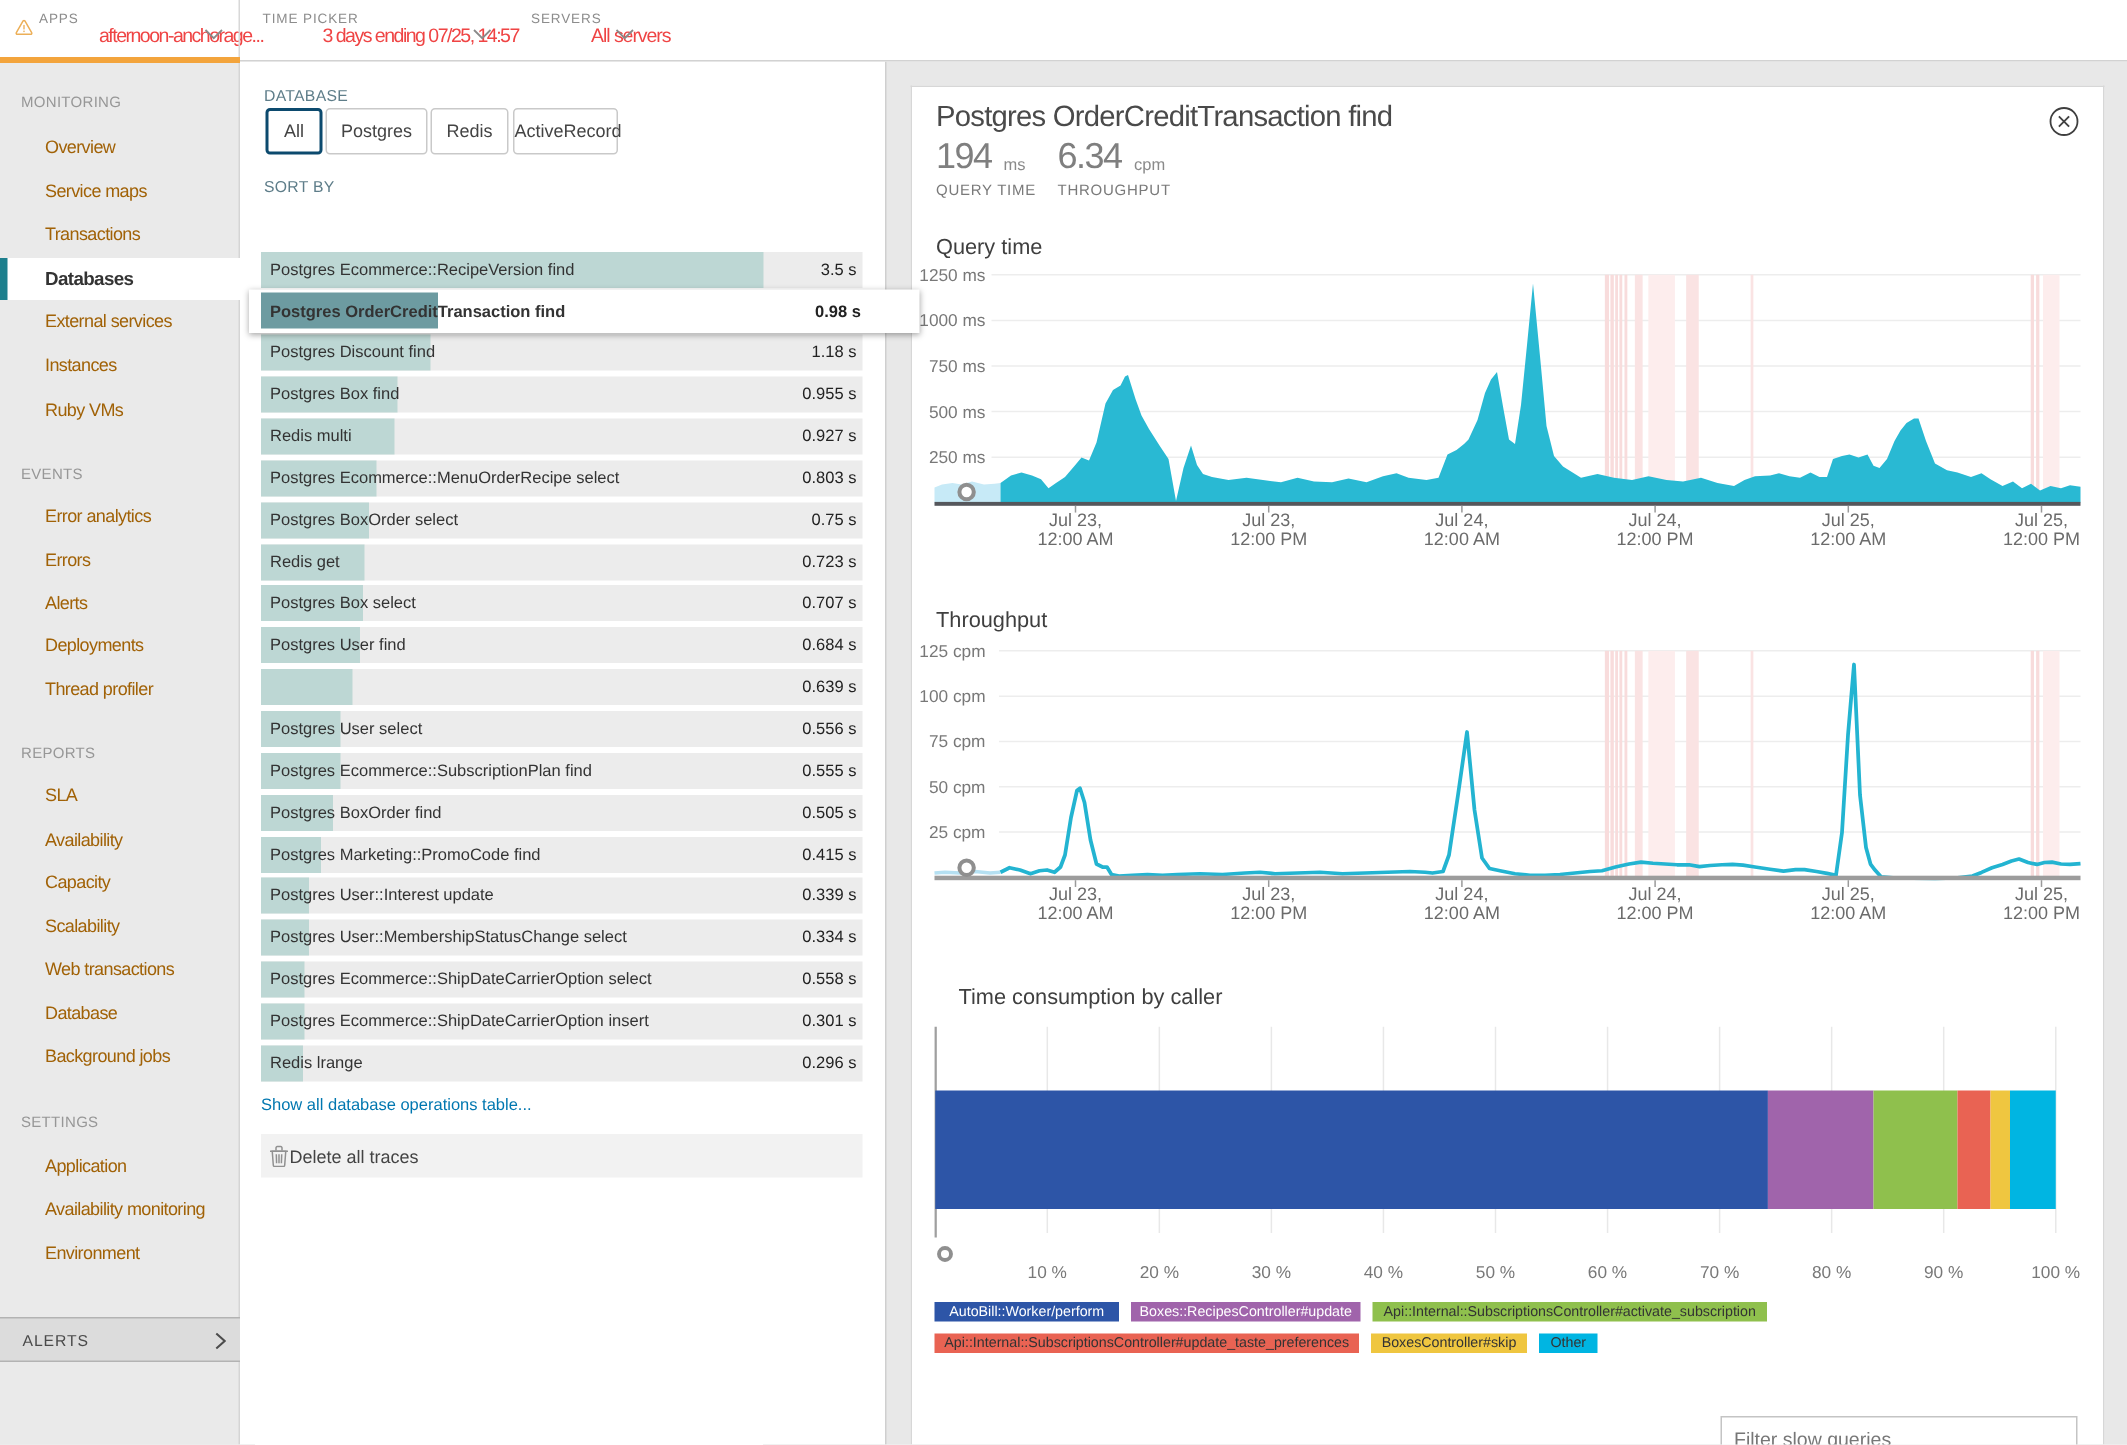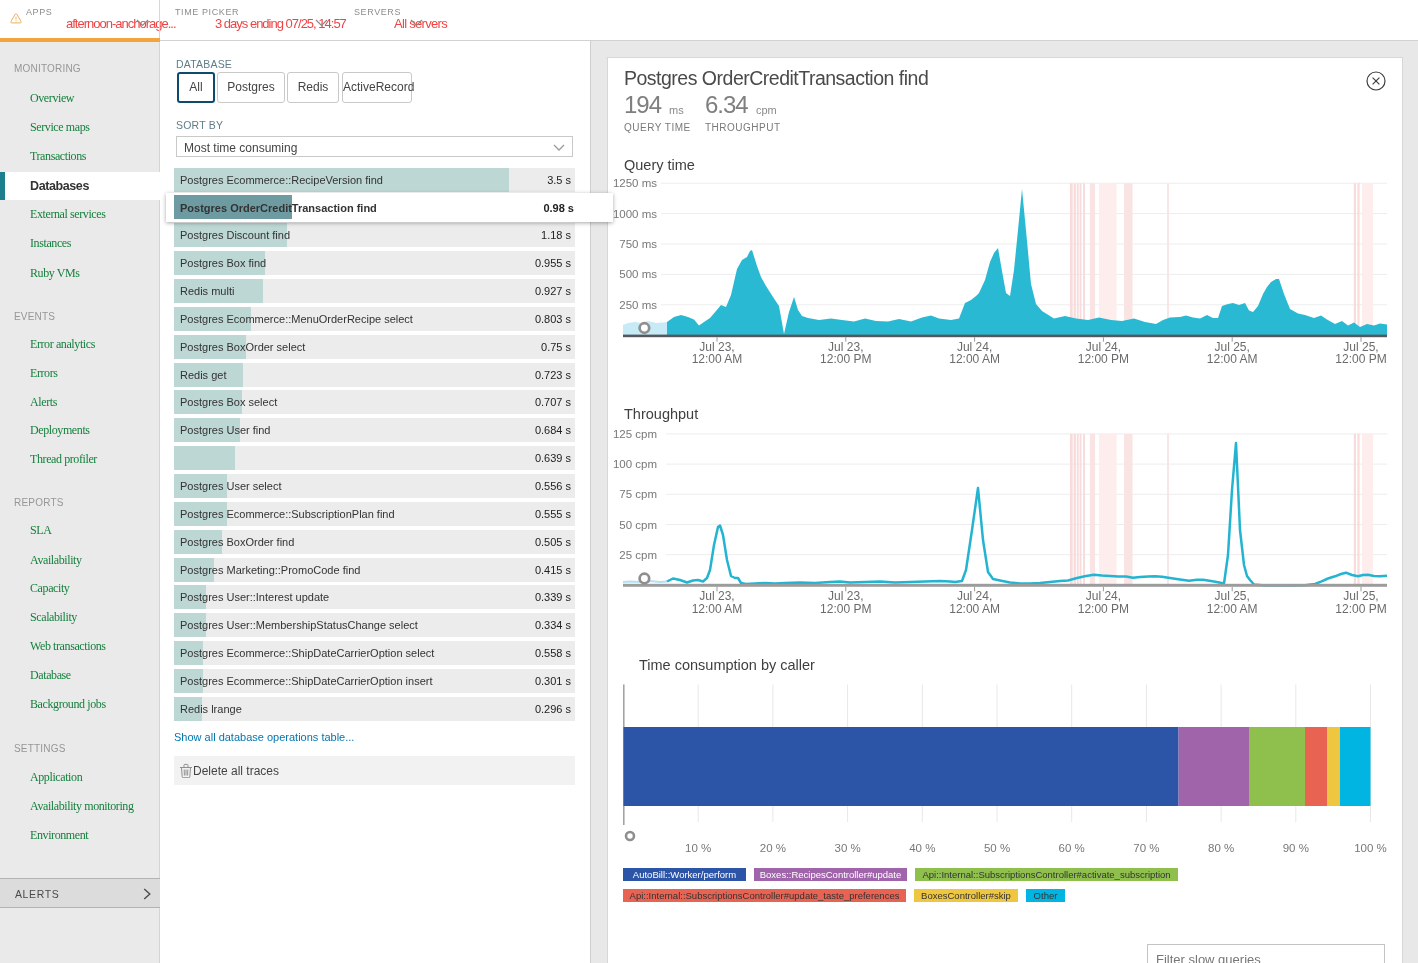--- a/index.html
+++ b/index.html
@@ -13,21 +13,21 @@
     border-bottom:1px solid #d2d2d2; z-index:6; }
   .hlabel { position:absolute; font-size:9px; letter-spacing:.6px; color:#8c8c8c; }
   .hval { position:absolute; font-size:12.5px; color:#ef4444;margin-left:41px; }
   #orange { position:absolute; left:0; top:38px; width:160px; height:4px; background:#f3a43c; z-index:7; }
   .vsep { position:absolute; top:0; width:1px; height:41px; background:#d8d8d8; }
 
   
   #sidebar { position:absolute; left:0; top:41px; width:160px; height:922px; background:#eaeaea;
     border-right:1px solid #d5d5d5; z-index:2; }
   .shead { position:absolute; left:14px; font-size:10px; letter-spacing:0.2px; color:#979797; }
-  .sitem { position:absolute; left:30px; font-size:12px; letter-spacing:-0.4px; color:#15803d;font-family:Liberation Serif, serif; }
+  .sitem { position:absolute; left:30px; font-size:12px; letter-spacing:-0.4px; color:#a16207; }
   #sidesel { position:absolute; left:0; top:131px; width:161px; height:28px; background:#fff;
     border-left:5px solid #1d7f8d; z-index:3; }
   #sidesel span { position:absolute; left:25px; top:7px; font-size:12.5px; letter-spacing:-0.4px; font-weight:bold; color:#333; }
   #alertsbar { position:absolute; left:0; top:837px; width:160px; height:30px; background:#dcdcdc;
     border-top:1px solid #b3b3b3; border-bottom:1px solid #b3b3b3; }
   #alertsbar span { position:absolute; left:15px; top:9px; font-size:10.5px; letter-spacing:0.6px; color:#4a4a4a; }
 
   
   #mid { position:absolute; left:160px; top:41px; width:430px; height:922px; background:#fff; z-index:2; }
   .mlabel { position:absolute; font-size:10.5px; letter-spacing:0.2px; color:#5e7d89; }
@@ -132,26 +132,20 @@
     </div>
   </div>
 
   <div id="mid">
     <span class="mlabel" style="left:16px;top:17px">DATABASE</span>
     <div class="btn sel" style="left:17px;width:38px;line-height:27px">All</div>
     <div class="btn" style="left:57px;width:68px;line-height:29px">Postgres</div>
     <div class="btn" style="left:127px;width:52px;line-height:29px">Redis</div>
     <div class="btn" style="left:182px;width:70px;line-height:29px">ActiveRecord</div>
     <span class="mlabel" style="left:16px;top:78px">SORT BY</span>
-    <div id="sortsel">
-        <span>Most time consuming</span>
-      <svg class="abs" style="left:376px;top:7px" width="12" height="8" viewBox="0 0 12 8">
-        <polyline points="1,1 6,6 11,1" fill="none" stroke="#9a9a9a" stroke-width="1.3"></polyline>
-        </svg>
-    </div>
 
     <div class="row" style="top:126.6px">
         <div class="rbar" style="width:335.0px"></div>
         <span class="rtxt">Postgres Ecommerce::RecipeVersion find</span>
         <span class="rval">3.5 s</span>
       </div>
     <div class="row" style="top:182.3px">
         <div class="rbar" style="width:112.9px"></div>
         <span class="rtxt">Postgres Discount find</span>
         <span class="rval">1.18 s</span>

